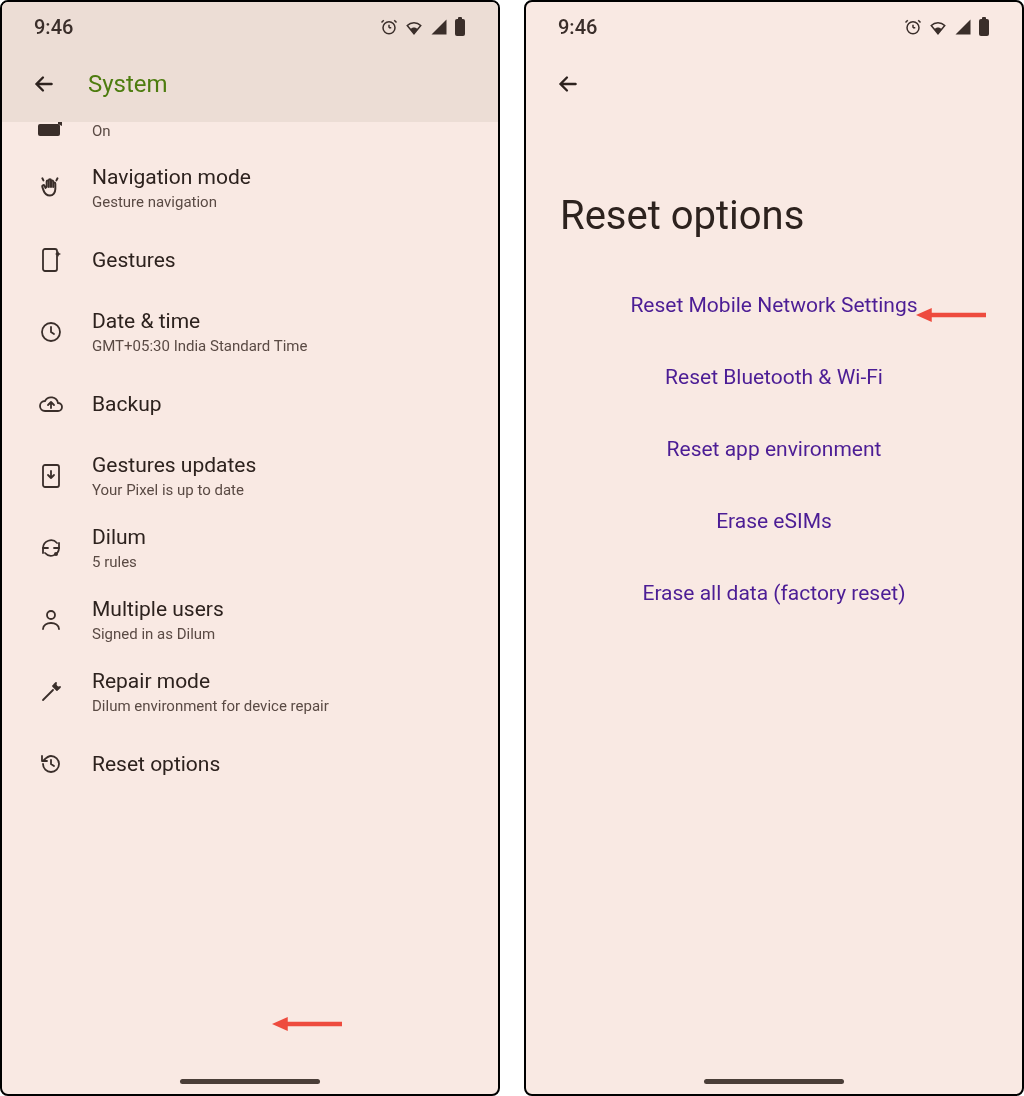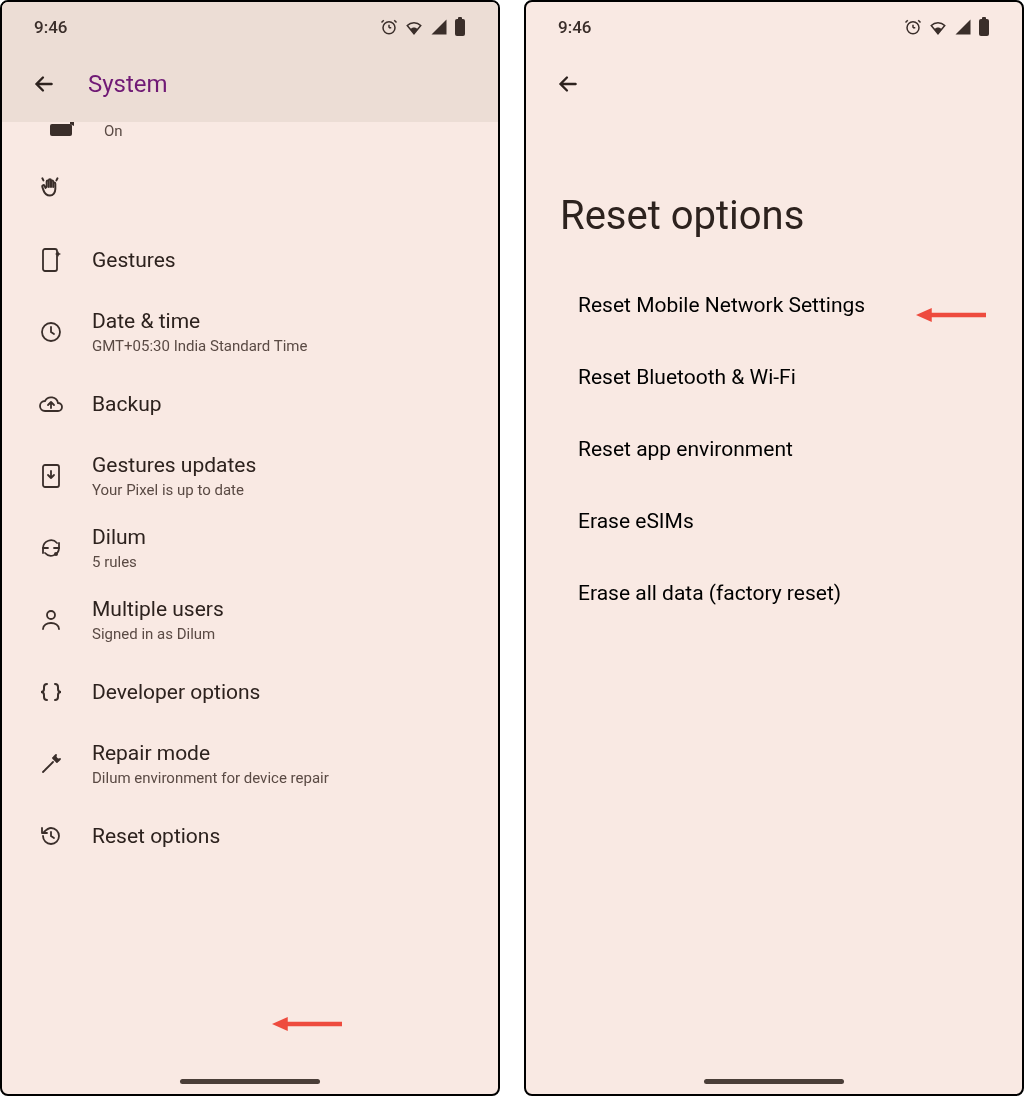--- a/index.html
+++ b/index.html
@@ -22,21 +22,21 @@
     position: relative;
     display: flex;
     flex-direction: column;
   }
   .status-bar {
     height: 50px;
     display: flex;
     align-items: center;
     justify-content: space-between;
     padding: 0 32px;
-    font-size: 17px;
+    font-size: 20px;
     color: #3a2e2a;
     font-weight: 500;
   }
   .status-icons {
     display: flex;
     align-items: center;
     gap: 6px;
   }
   .status-icons svg { display: block; }
   .header-row {
@@ -47,21 +47,21 @@
   }
   .header-bg { background: #ecddd5; }
   .back-btn {
     width: 28px; height: 28px;
     display: flex; align-items: center; justify-content: center;
     cursor: pointer;
   }
   .header-title {
     font-size: 24px;
     font-weight: 400;
-    color: #701a75;
+    color: #4d7c0f;
   }
   .big-title {
     font-size: 40px;
     font-weight: 400;
     color: #2d221e;
     padding: 70px 34px 30px 34px;
   }
   .list {
     flex: 1;
     overflow: hidden;
@@ -86,27 +86,28 @@
   .row-title {
     font-size: 21px;
     color: #2d221e;
     font-weight: 400;
   }
   .row-sub {
     font-size: 15px;
     color: #5a4a44;
   }
   .option-row {
-    padding: 20px 52px;
+    padding: 20px 18px;
     font-size: 21px;
-    color: #000000;
+    color: #4c1d95;
     cursor: pointer;
     display: flex;
     align-items: center;
     min-height: 72px;
+    justify-content: center;
   }
   .nav-handle {
     position: absolute;
     bottom: 10px;
     left: 50%;
     transform: translateX(-50%);
     width: 140px;
     height: 5px;
     border-radius: 3px;
     background: #4a3e38;
@@ -116,21 +117,20 @@
     width: 70px;
     height: 20px;
     pointer-events: none;
   }
   
   .partial-top {
     display: flex;
     gap: 28px;
     padding: 0 28px 10px 36px;
     align-items: flex-start;
-    margin-left: 12px;
   }
   .partial-top .row-icon { margin-top: -6px; }
 </style>
 </head>
 <body>
 
 <div class="phone">
   <div class="status-bar" style="background:#ecddd5;">
     <span>9:46</span>
     <div class="status-icons">
@@ -175,20 +175,24 @@
         </div>
     </div>
 
     <div class="row">
       <div class="row-icon">
         <svg width="26" height="26" viewBox="0 0 24 24" fill="none" stroke="#3a2e2a" stroke-width="1.8">
             <path d="M8 11V6a1 1 0 012 0v5M10 11V5a1 1 0 012 0v6M12 11V6a1 1 0 012 0v5M14 11V8a1 1 0 012 0v5c0 3-2 6-5 6s-5-2-6-5l-1-3a1 1 0 012-1l1 2" stroke-linecap="round"></path>
             <path d="M4 3l1 2M18 3l-1 2" stroke-linecap="round"></path>
           </svg>
       </div>
+      <div class="row-text">
+        <div class="row-title">Navigation mode</div>
+        <div class="row-sub">Gesture navigation</div>
+      </div>
     </div>
 
     <div class="row">
       <div class="row-icon">
         <svg width="22" height="26" viewBox="0 0 22 26" fill="none" stroke="#3a2e2a" stroke-width="1.8">
             <rect x="3" y="2" width="14" height="22" rx="2"></rect>
             <path d="M18 4l1 2 2 1-2 1-1 2-1-2-2-1 2-1z" fill="#3a2e2a" stroke="none"></path>
           </svg>
       </div>
       <div class="row-text">
@@ -254,30 +258,20 @@
             <circle cx="11" cy="7" r="4"></circle>
             <path d="M3 21c0-4 4-6 8-6s8 2 8 6" stroke-linecap="round"></path>
           </svg>
       </div>
       <div class="row-text">
         <div class="row-title">Multiple users</div>
         <div class="row-sub">Signed in as Dilum</div>
       </div>
     </div>
 
-    <div class="row">
-      <div class="row-icon">
-        <svg width="26" height="22" viewBox="0 0 26 22" fill="none" stroke="#3a2e2a" stroke-width="2">
-            <path d="M9 3c-2 0-3 1-3 3v2c0 2-1 3-3 3 2 0 3 1 3 3v2c0 2 1 3 3 3M17 3c2 0 3 1 3 3v2c0 2 1 3 3 3-2 0-3 1-3 3v2c0 2-1 3-3 3" stroke-linecap="round"></path>
-          </svg>
-      </div>
-      <div class="row-text">
-        <div class="row-title">Developer options</div>
-      </div>
-    </div>
 
     <div class="row">
       <div class="row-icon">
         <svg width="24" height="24" viewBox="0 0 24 24" fill="none" stroke="#3a2e2a" stroke-width="1.8">
             <path d="M14 6l4 4M6 18l8-8M4 20l2-2M17 3a3 3 0 004 4l-2 2-4-4 2-2z" stroke-linecap="round" stroke-linejoin="round"></path>
           </svg>
       </div>
       <div class="row-text">
         <div class="row-title">Repair mode</div>
         <div class="row-sub">Dilum environment for device repair</div>

